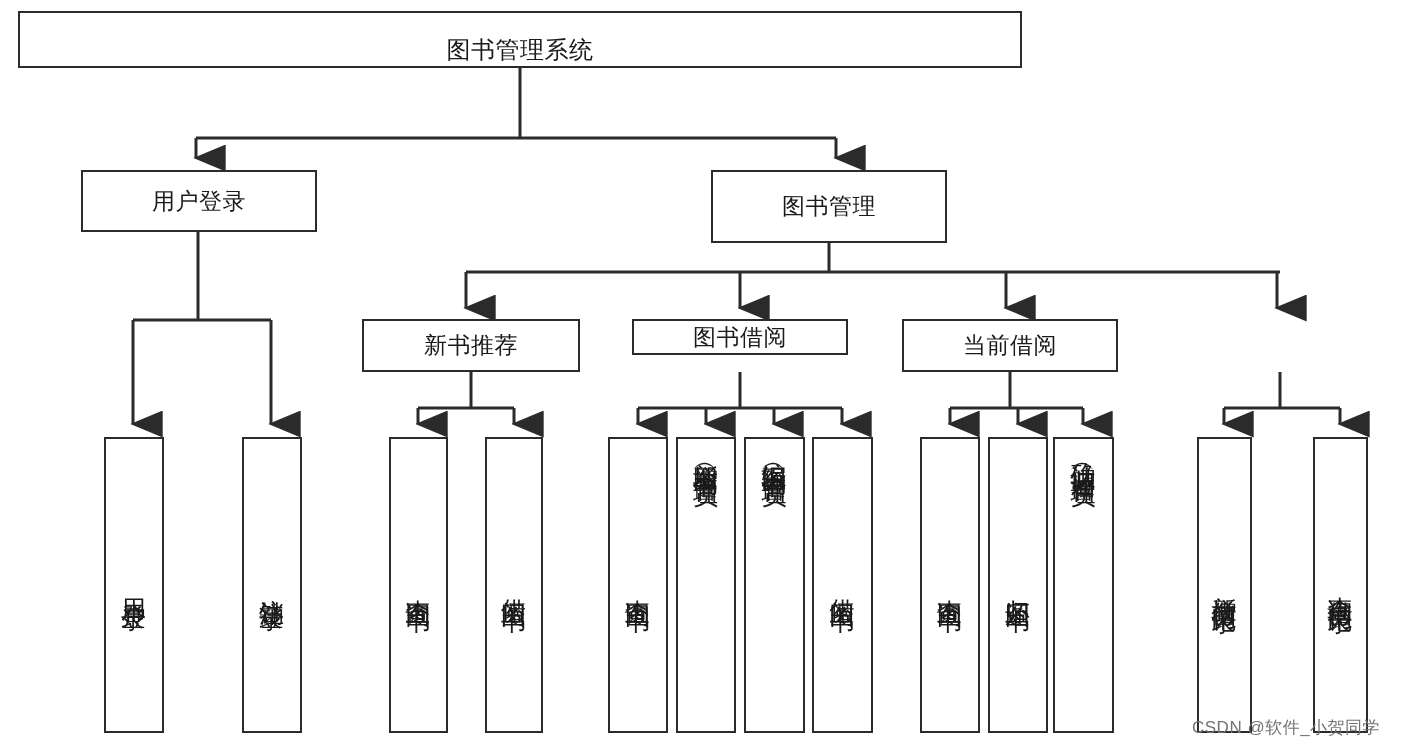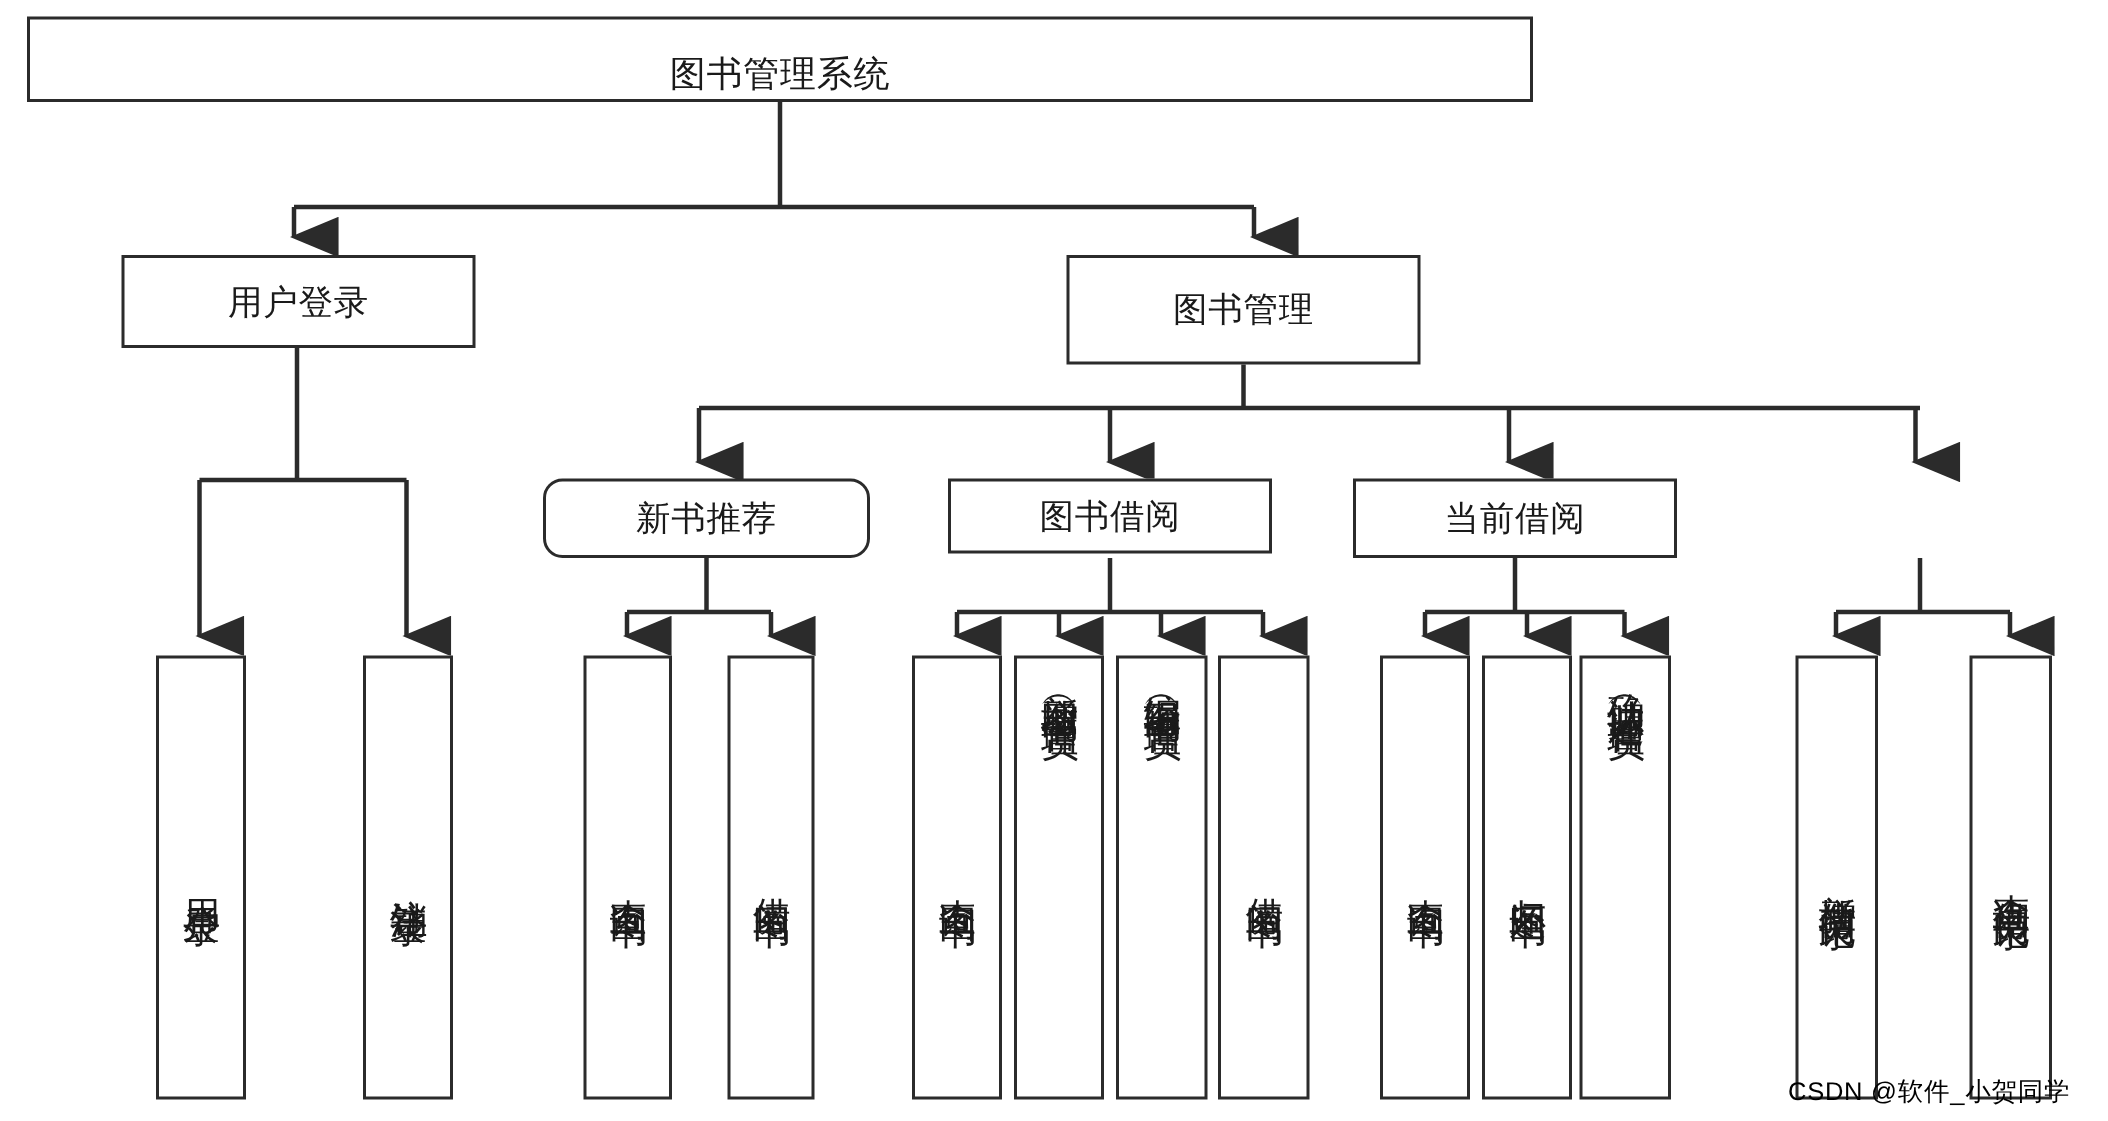--- a/index.html
+++ b/index.html
@@ -67,21 +67,21 @@
     text-align: left;
   }
   
   .node.vert.centered {
     align-items: center;
     padding-top: 0;
   }
   .watermark {
     position: absolute;
     font-size: 17px;
-    color: #000000;
+    color: #737373;
     white-space: nowrap;
     z-index: 3;
     letter-spacing: 0.5px;
   }
 </style>
 </head>
 <body>
 
 <div id="diagram-root">
 
@@ -140,24 +140,24 @@
     <span class="node-label">图书管理系统</span>
   </div>
 
   <div class="node horiz" style="left:81px; top:170px; width:236px; height:62px;">
     <span class="node-label">用户登录</span>
   </div>
   <div class="node horiz" style="left:711px; top:170px; width:236px; height:73px;">
     <span class="node-label">图书管理</span>
   </div>
 
-  <div class="node horiz" style="left:362px; top:319px; width:218px; height:53px;border-radius:13px;">
+  <div class="node horiz" style="left:362px; top:319px; width:218px; height:53px;">
     <span class="node-label">新书推荐</span>
   </div>
-  <div class="node horiz" style="left:632px; top:319px; width:216px; height:50px;">
+  <div class="node horiz" style="left:632px; top:319px; width:216px; height:36px;">
     <span class="node-label">图书借阅</span>
   </div>
   <div class="node horiz" style="left:902px; top:319px; width:216px; height:53px;">
     <span class="node-label">当前借阅</span>
   </div>
 
   <div class="node vert centered" style="left:104px; top:437px; width:60px; height:296px;">
     <span class="node-label">用户登录</span>
   </div>
   <div class="node vert centered" style="left:242px; top:437px; width:60px; height:296px;">

